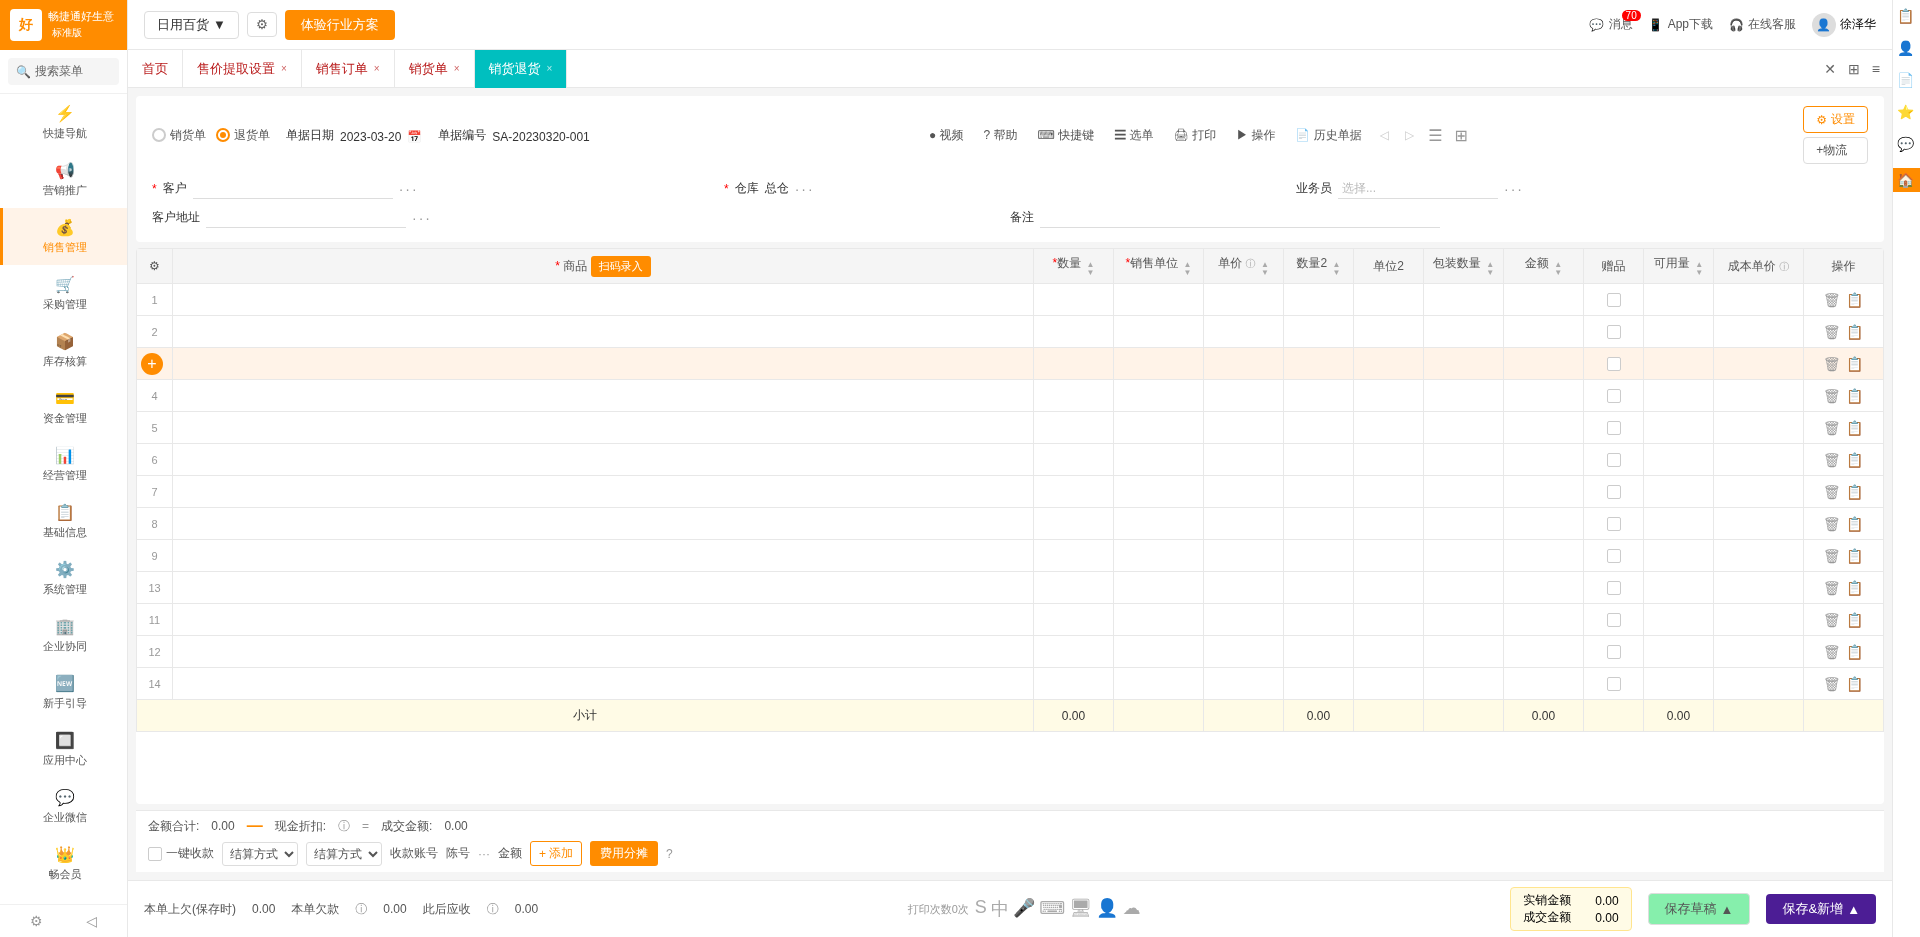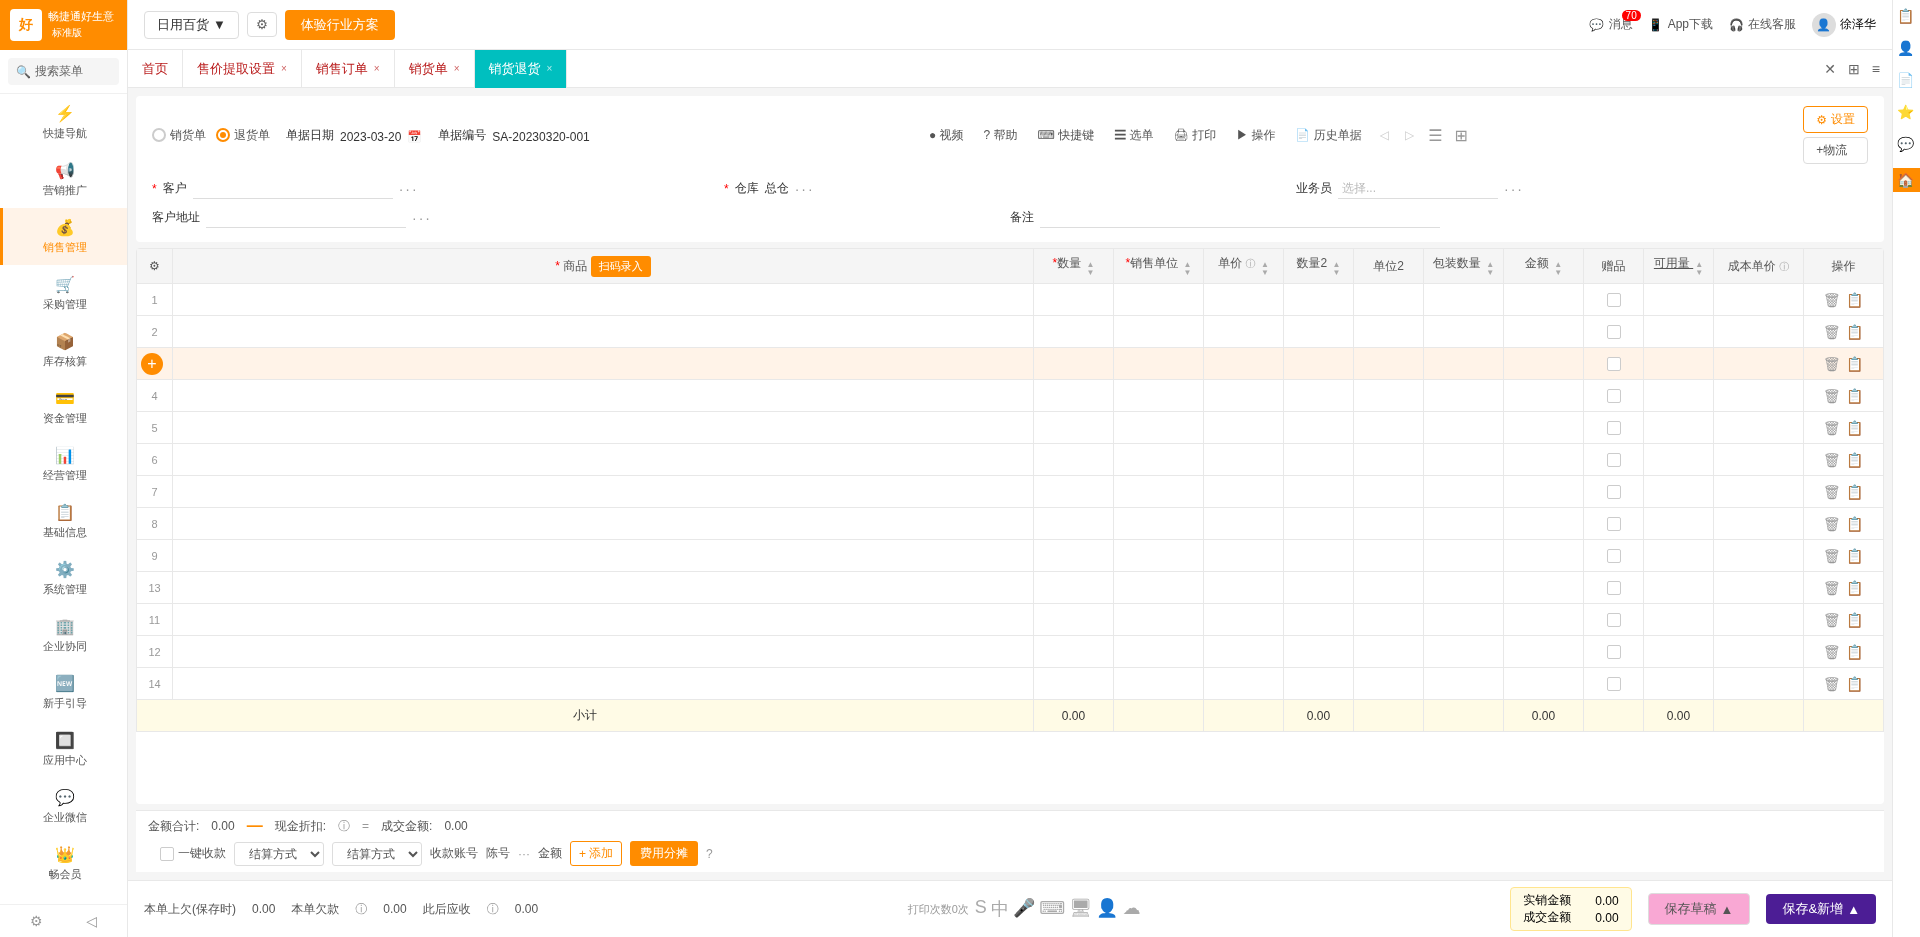--- a/index.html
+++ b/index.html
@@ -85,34 +85,34 @@
     .cb { width: 14px; height: 14px; border: 1px solid #ccc; background: #fff; display: inline-block; border-radius: 2px; }
     .action-icons { display: flex; align-items: center; justify-content: center; gap: 6px; }
     .action-icon { cursor: pointer; color: #999; font-size: 14px; }
     .subtotal-row td { background: #fffbe6; font-weight: 500; color: #333; }
 
     
     .bottom-area { background: #fff; flex-shrink: 0; border-top: 1px solid #e8e8e8; padding: 6px 12px; }
     .bottom-row1 { display: flex; align-items: center; gap: 12px; font-size: 12px; color: #555; margin-bottom: 6px; }
     .bottom-divider { color: #ff8c00; font-size: 16px; font-weight: bold; }
     .bottom-row2 { display: flex; align-items: center; gap: 8px; font-size: 12px; color: #555; }
-    .bottom-checkbox { display: flex; align-items: center; gap: 4px; cursor: pointer; margin-left: 12px; }
-    .bottom-select { border: 1px solid #ddd; border-radius: 3px; padding: 3px 10px; font-size: 12px; color: #555; background: #fff; }
+    .bottom-checkbox { display: flex; align-items: center; gap: 4px; cursor: pointer; }
+    .bottom-select { border: 1px solid #ddd; border-radius: 3px; padding: 3px 3px; font-size: 12px; color: #555; background: #fff; }
     .bottom-dots { color: #999; cursor: pointer; }
     .add-btn { background: none; border: 1px solid #ff8c00; color: #ff8c00; border-radius: 3px; padding: 3px 8px; cursor: pointer; font-size: 12px; display: flex; align-items: center; gap: 3px; }
     .expense-btn { background: #ff8c00; color: #fff; border: none; padding: 4px 10px; border-radius: 3px; cursor: pointer; font-size: 12px; }
 
     
     .footer { background: #fff; border-top: 1px solid #e8e8e8; padding: 6px 16px; display: flex; align-items: center; justify-content: space-between; flex-shrink: 0; }
     .footer-left { display: flex; align-items: center; gap: 16px; font-size: 12px; color: #555; }
     .footer-center { display: flex; align-items: center; gap: 6px; }
     .footer-right { display: flex; align-items: center; gap: 16px; }
     .footer-summary { background: #fffbe6; border: 1px solid #ffe58f; border-radius: 4px; padding: 4px 12px; font-size: 12px; }
     .footer-summary-row { display: flex; align-items: center; justify-content: space-between; gap: 24px; }
-    .save-draft-btn { background: #f9a8d4; border: 1px solid #ddd; padding: 6px 16px; border-radius: 4px; cursor: pointer; font-size: 13px; color: #555; display: flex; align-items: center; gap: 4px; }
+    .save-draft-btn { background: #86efac; border: 1px solid #ddd; padding: 6px 16px; border-radius: 4px; cursor: pointer; font-size: 13px; color: #555; display: flex; align-items: center; gap: 4px; }
     .save-new-btn { background: #4c1d95; color: #fff; border: none; padding: 6px 16px; border-radius: 4px; cursor: pointer; font-size: 13px; display: flex; align-items: center; gap: 4px; }
     .print-info { color: #999; font-size: 11px; }
 
     
     .right-sidebar { width: 28px; background: #fff; border-left: 1px solid #e8e8e8; display: flex; flex-direction: column; align-items: center; padding: 8px 0; gap: 16px; flex-shrink: 0; }
     .right-sidebar-icon { color: #999; font-size: 14px; cursor: pointer; display: flex; flex-direction: column; align-items: center; }
     .right-sidebar-icon.active-right { background: #ff8c00; color: #fff; width: 28px; padding: 4px 0; }
 
     .col-required { color: #f00; }
     th .sort-arrows { display: inline-flex; flex-direction: column; margin-left: 2px; cursor: pointer; }
@@ -391,21 +391,21 @@
                   </div>
               </th>
               <th style="width:80px;">
                 金额
                 <div class="sort-arrows">
                     <span>▲</span>
                     <span>▼</span>
                   </div>
               </th>
               <th style="width:60px;">赠品</th>
-              <th style="width:70px;text-decoration:underline;">
+              <th style="width:70px;">
                 可用量
                 <div class="sort-arrows">
                     <span>▲</span>
                     <span>▼</span>
                   </div>
               </th>
               <th style="width:90px;">
                 成本单价 <span style="font-size:10px;color:#aaa;">ⓘ</span>
               </th>
               <th style="width:80px;">操作</th>

